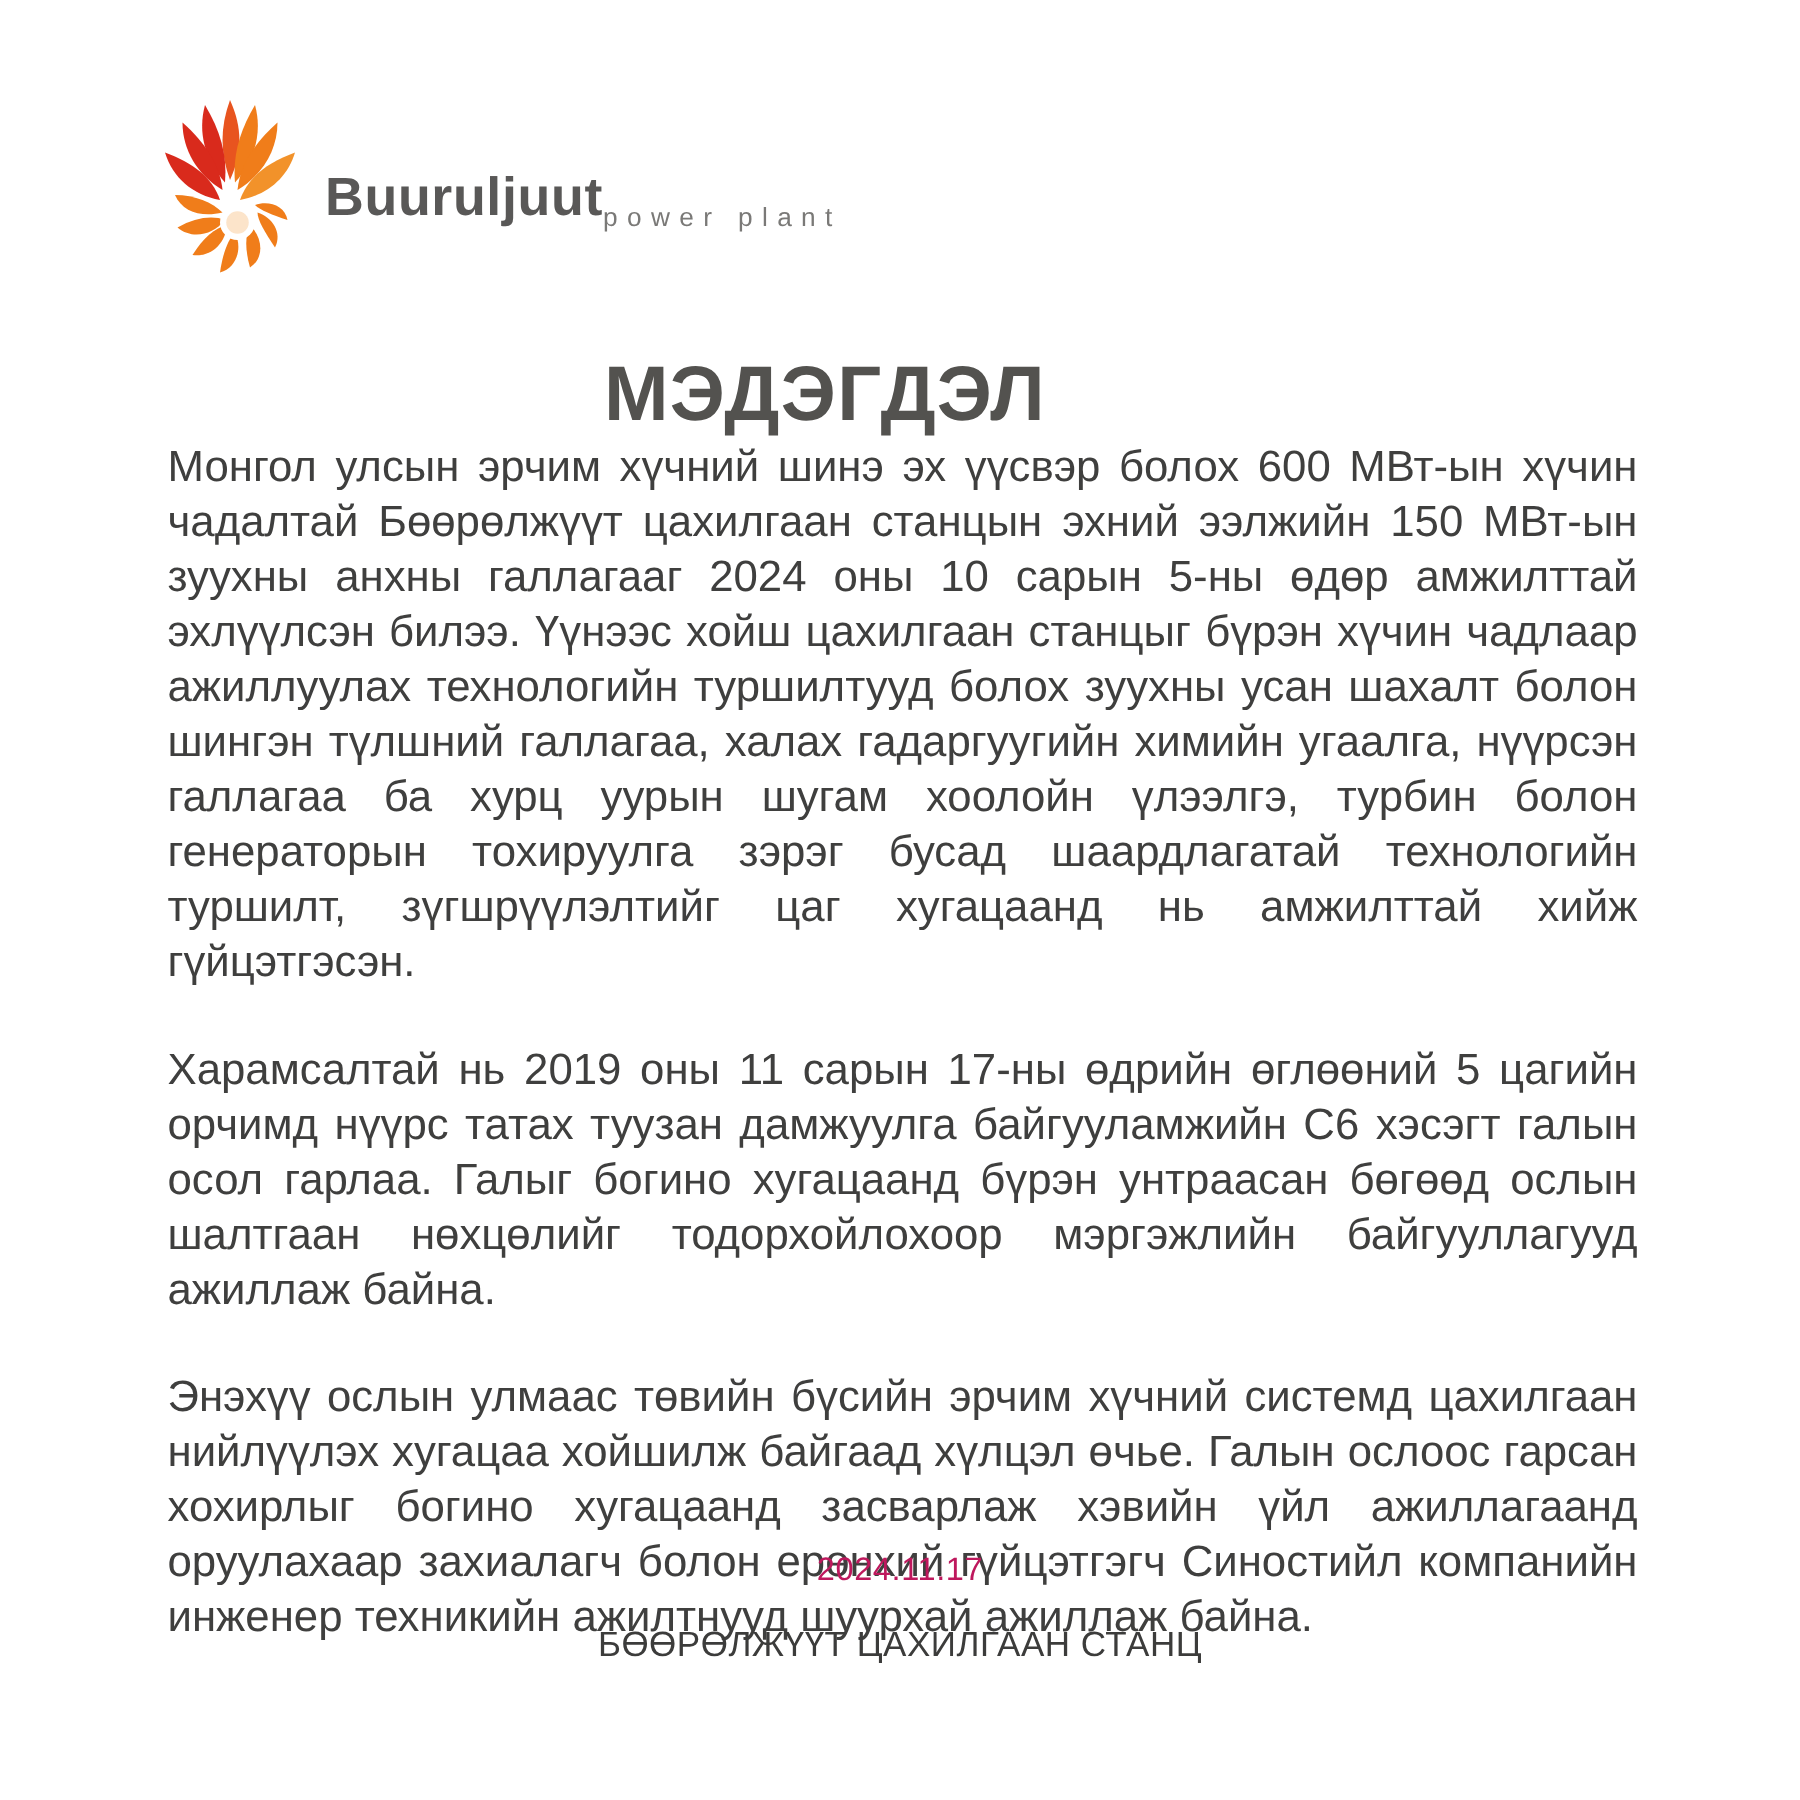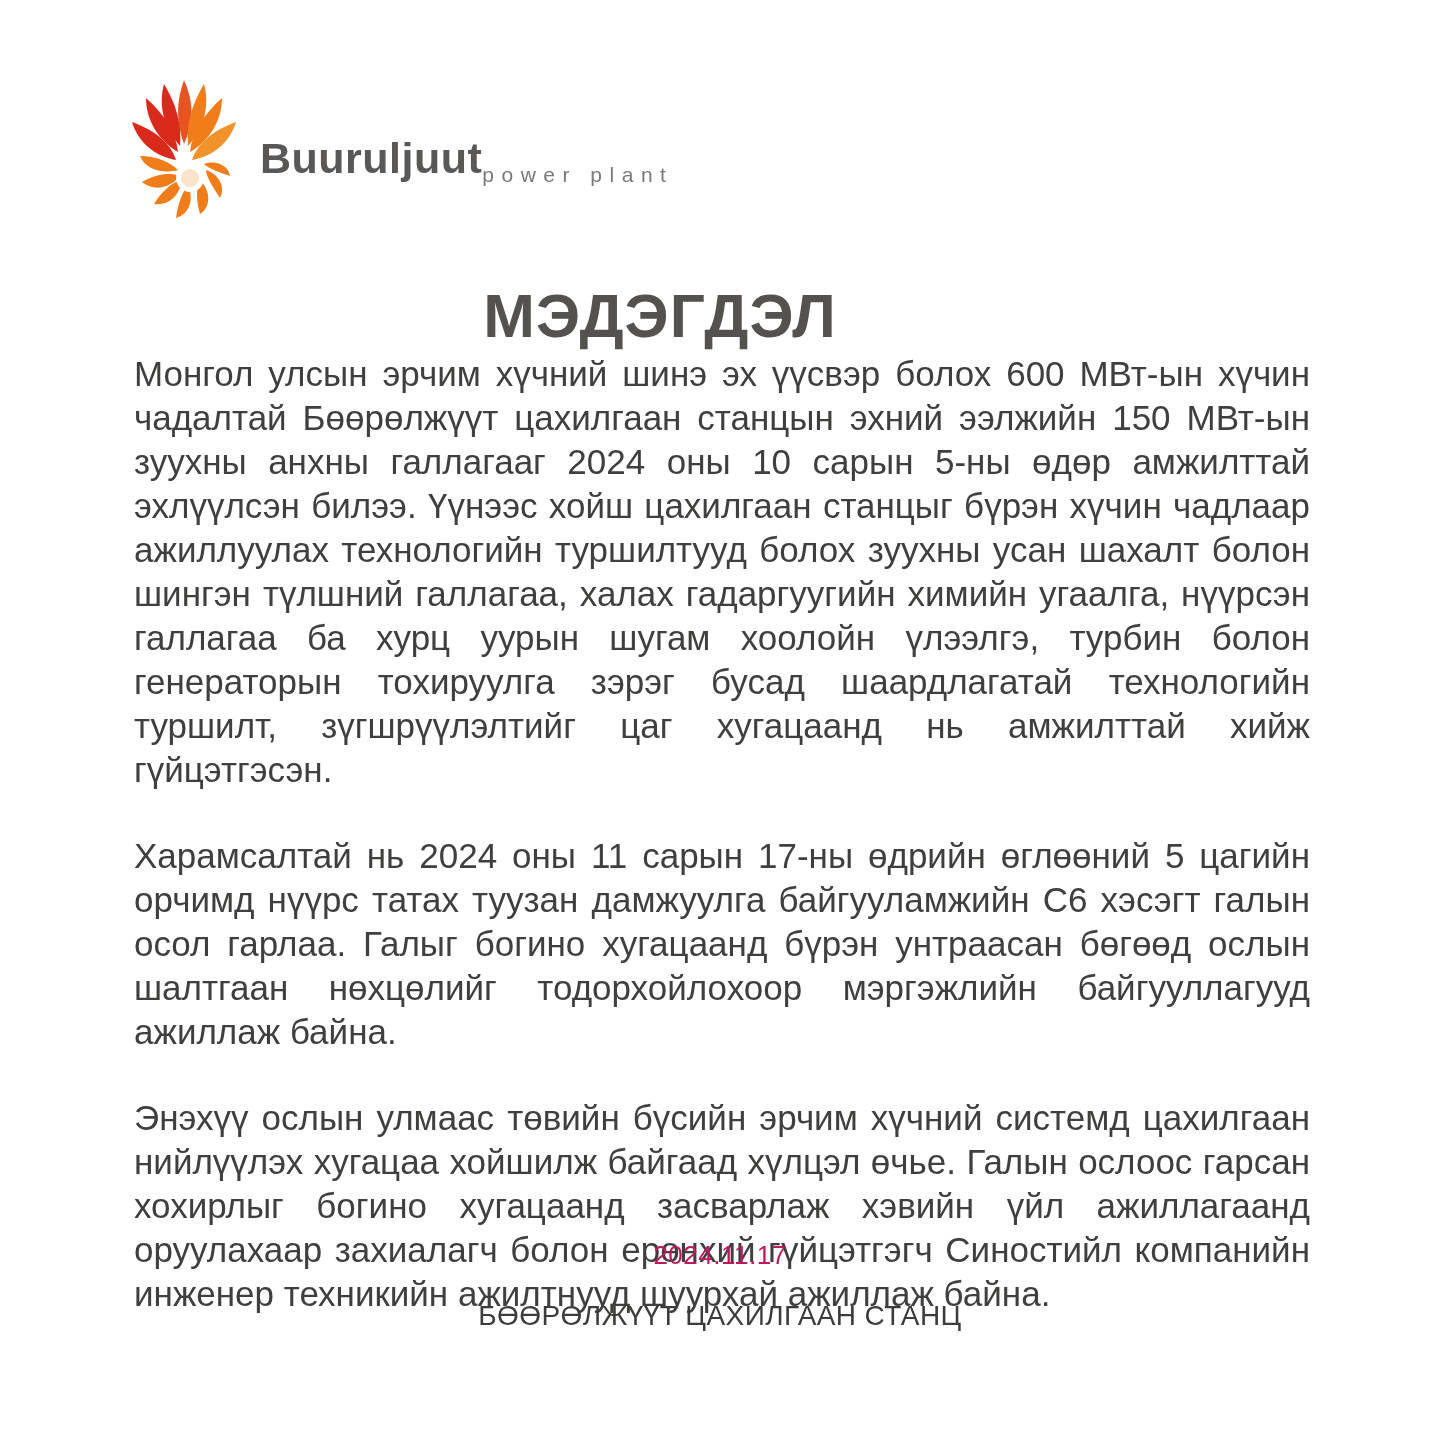--- a/index.html
+++ b/index.html
@@ -143,20 +143,20 @@
     <div class="logo-text">
       <div class="logo-name">Buuruljuut</div>
       <div class="logo-sub">power plant</div>
     </div>
   </div>
 
   <h1 class="doc-title">МЭДЭГДЭЛ</h1>
 
   <div class="content">
     <p class="para">Монгол улсын эрчим хүчний шинэ эх үүсвэр болох 600 МВт-ын хүчин чадалтай Бөөрөлжүүт цахилгаан станцын эхний ээлжийн 150 МВт-ын зуухны анхны галлагааг 2024 оны 10 сарын 5-ны өдөр амжилттай эхлүүлсэн билээ. Үүнээс хойш цахилгаан станцыг бүрэн хүчин чадлаар ажиллуулах технологийн туршилтууд болох зуухны усан шахалт болон шингэн түлшний галлагаа, халах гадаргуугийн химийн угаалга, нүүрсэн галлагаа ба хурц уурын шугам хоолойн үлээлгэ, турбин болон генераторын тохируулга зэрэг бусад шаардлагатай технологийн туршилт, зүгшрүүлэлтийг цаг хугацаанд нь амжилттай хийж гүйцэтгэсэн.</p>
-    <p class="para">Харамсалтай нь 2024 оны 11 сарын 17-ны өдрийн өглөөний 5 цагийн орчимд нүүрс татах туузан дамжуулга байгууламжийн С6 хэсэгт галын осол гарлаа. Галыг богино хугацаанд бүрэн унтраасан бөгөөд ослын шалтгаан нөхцөлийг тодорхойлохоор мэргэжлийн байгууллагууд ажиллаж байна.</p>
+    <p class="para">Харамсалтай нь 2019 оны 11 сарын 17-ны өдрийн өглөөний 5 цагийн орчимд нүүрс татах туузан дамжуулга байгууламжийн С6 хэсэгт галын осол гарлаа. Галыг богино хугацаанд бүрэн унтраасан бөгөөд ослын шалтгаан нөхцөлийг тодорхойлохоор мэргэжлийн байгууллагууд ажиллаж байна.</p>
     <p class="para">Энэхүү ослын улмаас төвийн бүсийн эрчим хүчний системд цахилгаан нийлүүлэх хугацаа хойшилж байгаад хүлцэл өчье. Галын ослоос гарсан хохирлыг богино хугацаанд засварлаж хэвийн үйл ажиллагаанд оруулахаар захиалагч болон ерөнхий гүйцэтгэгч Синостийл компанийн инженер техникийн ажилтнууд шуурхай ажиллаж байна.</p>
   </div>
 
   <div class="footer footer-date" style="top:1240px;">2024.11.17</div>
   <div class="footer footer-org" style="top:1300px;">БӨӨРӨЛЖҮҮТ ЦАХИЛГААН СТАНЦ</div>
 
 </div>
 
 </body></html>

